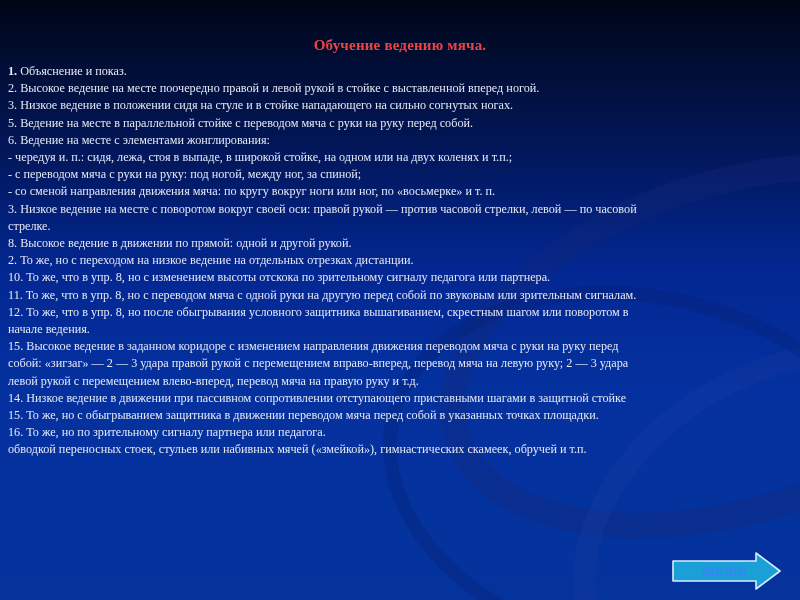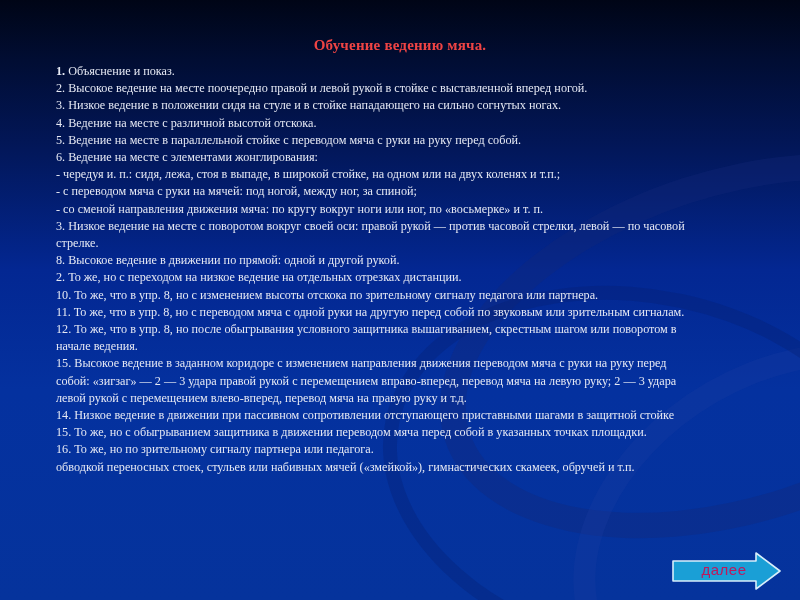--- a/index.html
+++ b/index.html
@@ -51,21 +51,20 @@
       left: 8px;
       top: 63px;
       width: 785px;
       font-size: 12.2px;
       line-height: 17.2px;
       color: #e6e9f4;
     }
     .line {
       white-space: nowrap;
       display: block;
-      margin-left: 48px;
     }
     .line .bold-num {
       font-weight: bold;
     }
     .next-button {
       position: absolute;
       left: 672px;
       top: 552px;
       width: 110px;
       height: 38px;
@@ -76,42 +75,41 @@
       left: 0; top: 0;
     }
     .next-label {
       position: absolute;
       left: 22px;
       top: 9px;
       width: 60px;
       text-align: center;
       font-family: "Liberation Sans", "DejaVu Sans", sans-serif;
       font-size: 15px;
-      color: #be185d;
+      color: #3b82f6;
       letter-spacing: 0.5px;
     }
   </style>
 </head>
 <body>
 
 <div class="swoosh swoosh-1"></div>
 <div class="swoosh swoosh-2"></div>
 <div class="swoosh swoosh-3"></div>
 
 <div class="slide-title">Обучение ведению мяча.</div>
 
 <div class="content">
   <span class="line"><span class="bold-num">1.</span><span> Объяснение и показ.</span></span>
   <span class="line">2. Высокое ведение на месте поочередно правой и левой рукой в стойке с выставленной вперед ногой.</span>
   <span class="line">3. Низкое ведение в положении сидя на стуле и в стойке нападающего на сильно согнутых ногах.</span>
-  <span class="line">4. Ведение на месте с различной высотой отскока.</span>
   <span class="line">5. Ведение на месте в параллельной стойке с переводом мяча с руки на руку перед собой.</span>
   <span class="line">6. Ведение на месте с элементами жонглирования:</span>
   <span class="line">- чередуя и. п.: сидя, лежа, стоя в выпаде, в широкой стойке, на одном или на двух коленях и т.п.;</span>
-  <span class="line">- с переводом мяча с руки на мячей: под ногой, между ног, за спиной;</span>
+  <span class="line">- с переводом мяча с руки на руку: под ногой, между ног, за спиной;</span>
   <span class="line">- со сменой направления движения мяча: по кругу вокруг ноги или ног, по «восьмерке» и т. п.</span>
   <span class="line">3. Низкое ведение на месте с поворотом вокруг своей оси: правой рукой — против часовой стрелки, левой — по часовой</span>
   <span class="line">стрелке.</span>
   <span class="line">8. Высокое ведение в движении по прямой: одной и другой рукой.</span>
   <span class="line">2. То же, но с переходом на низкое ведение на отдельных отрезках дистанции.</span>
   <span class="line">10. То же, что в упр. 8, но с изменением высоты отскока по зрительному сигналу педагога или партнера.</span>
   <span class="line">11. То же, что в упр. 8, но с переводом мяча с одной руки на другую перед собой по звуковым или зрительным сигналам.</span>
   <span class="line">12. То же, что в упр. 8, но после обыгрывания условного защитника вышагиванием, скрестным шагом или поворотом в</span>
   <span class="line">начале ведения.</span>
   <span class="line">15. Высокое ведение в заданном коридоре с изменением направления движения переводом мяча с руки на руку перед</span>

